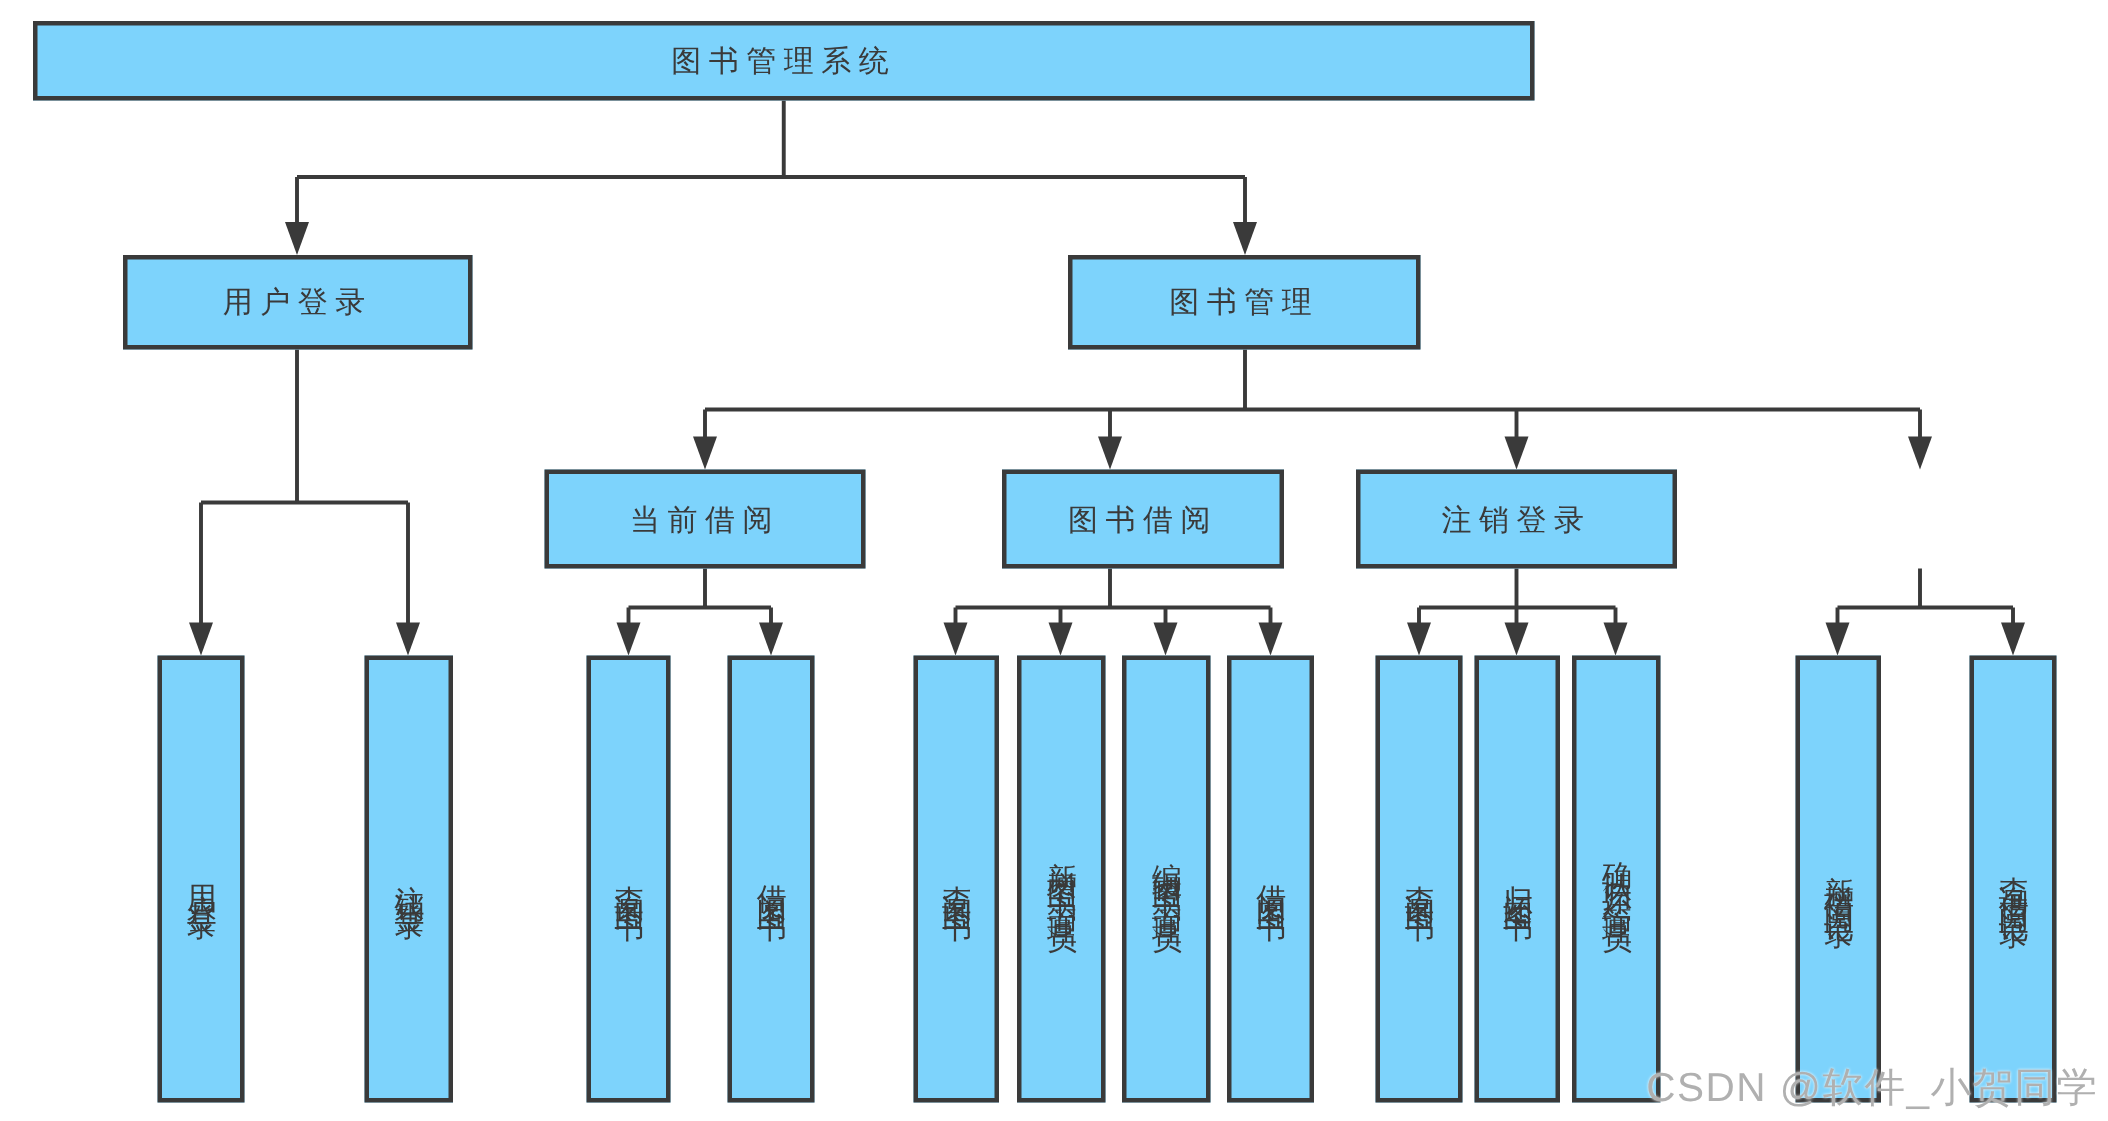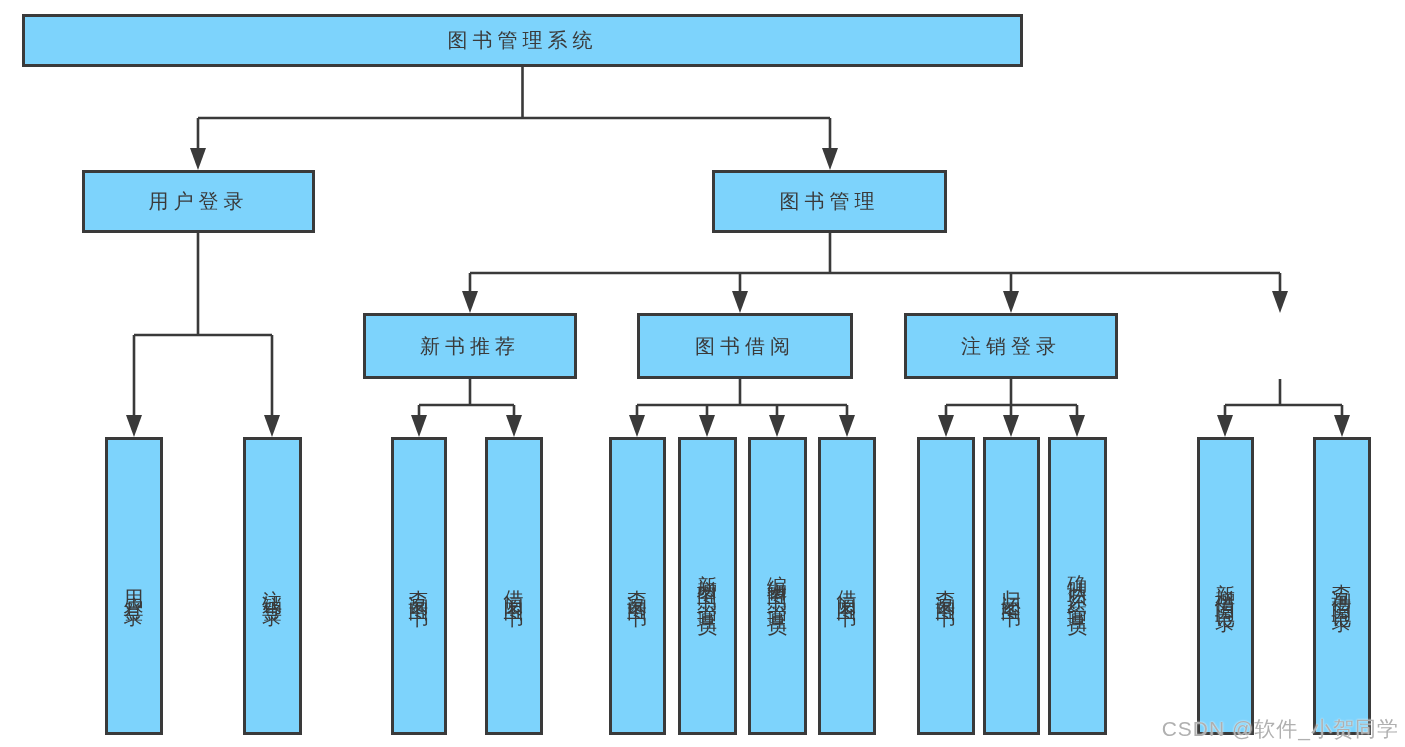--- a/index.html
+++ b/index.html
@@ -17,21 +17,21 @@
   svg.connectors polygon{fill:var(--line);stroke:none;}
   .box{position:absolute;background:#7dd3fc;border:3px solid var(--line);
        display:flex;align-items:center;justify-content:center;z-index:2;}
   .rootbox{left:22px;top:14px;width:1001px;height:53px;}
   .l2{top:170px;height:63px;}
   .l3{top:313px;height:66px;}
   .leaf{top:437px;height:298px;}
   .htext{font-size:20px;letter-spacing:5px;white-space:nowrap;color:var(--text);}
   .vtext{writing-mode:vertical-lr;text-orientation:mixed;font-size:20px;
          letter-spacing:6px;line-height:1;color:var(--text);white-space:nowrap;}
-  .watermark{position:absolute;right:6px;bottom:4px;z-index:3;font-size:21px;
+  .watermark{position:absolute;right:6px;bottom:4px;z-index:3;font-size:27px;
          letter-spacing:1px;color:var(--wm);text-shadow:0 0 2px #fff;white-space:nowrap;}
 </style>
 </head>
 <body>
 
 <div class="canvas">
 
   <svg class="connectors" viewBox="0 0 1405 747">
     <g>
       <path d="M522.5 67 V118 M198 118 H830 M198 118 V153 M830 118 V153"></path>
@@ -80,23 +80,23 @@
   </div>
 
   <div class="box l2" style="left:82px;width:233px">
     <span class="htext">用户登录</span>
   </div>
   <div class="box l2" style="left:712px;width:235px">
     <span class="htext">图书管理</span>
   </div>
 
   <div class="box l3" style="left:363px;width:214px">
-    <span class="htext">新书推荐</span>
+    <span class="htext">当前借阅</span>
   </div>
-  <div class="box l3" style="left:637px;width:216px">
+  <div class="box l3" style="left:668px;width:188px">
     <span class="htext">图书借阅</span>
   </div>
   <div class="box l3" style="left:904px;width:214px">
     <span class="htext">注销登录</span>
   </div>
 
   <div class="box leaf" style="left:105px;width:58px">
     <span class="vtext">用户登录</span>
   </div>
   <div class="box leaf" style="left:243px;width:59px">

